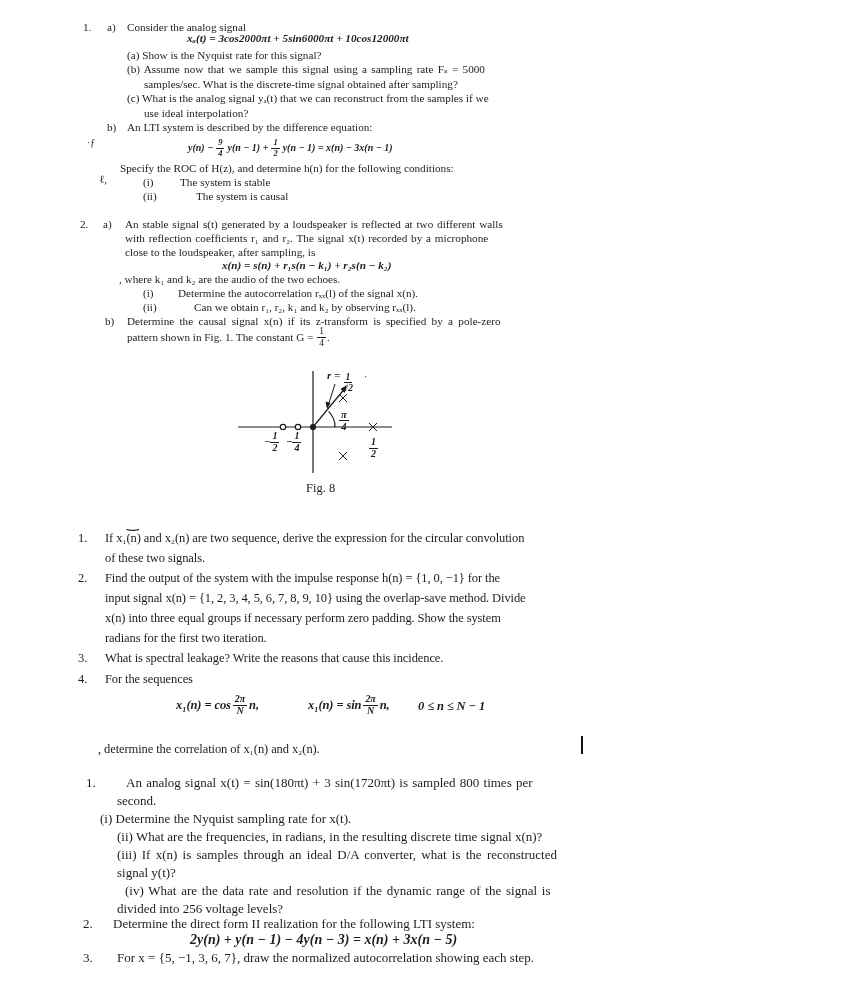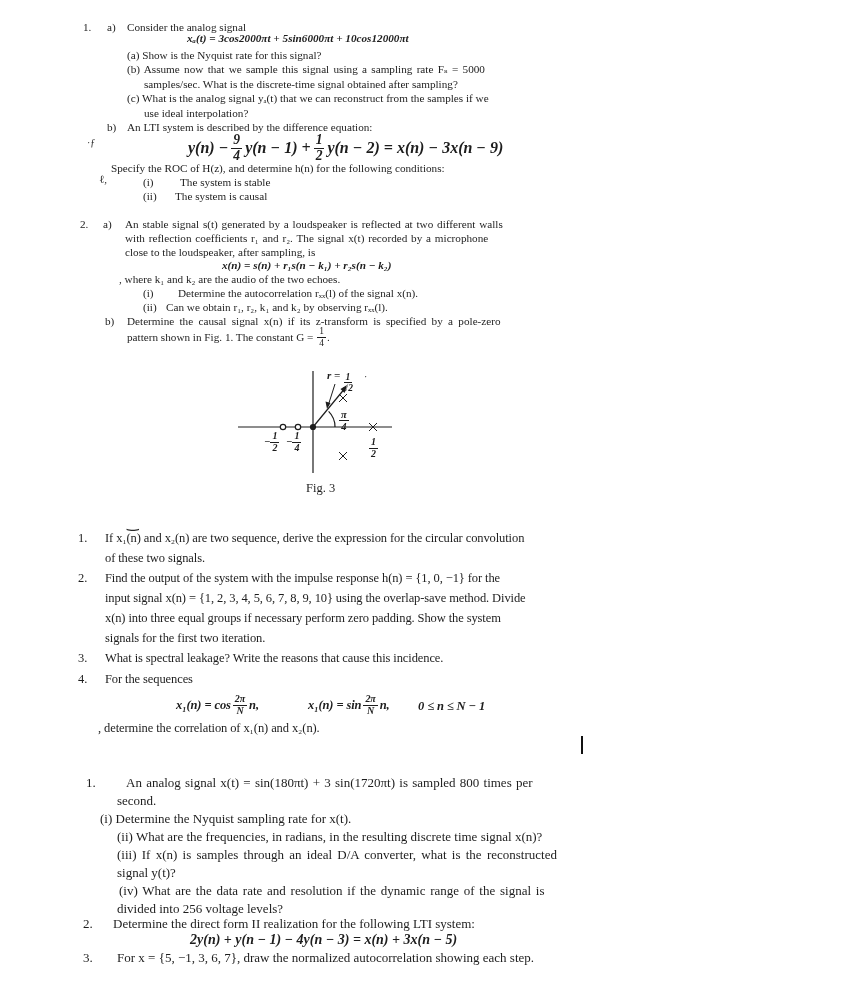--- a/index.html
+++ b/index.html
@@ -39,53 +39,53 @@
     <div class="ln sA" style="left:127px;top:21px">Consider the analog signal</div>
     <div class="ln sA eq" style="left:187px;top:32px">xₐ(t) = 3cos2000πt + 5sin6000πt + 10cos12000πt</div>
     <div class="ln sA" style="left:127px;top:49px">(a) Show is the Nyquist rate for this signal?</div>
     <div class="ln sA" style="left:127px;top:63px;word-spacing:1.5px">(b) Assume now that we sample this signal using a sampling rate Fₛ = 5000</div>
     <div class="ln sA" style="left:144px;top:78px">samples/sec. What is the discrete-time signal obtained after sampling?</div>
     <div class="ln sA" style="left:127px;top:92px">(c) What is the analog signal yₐ(t) that we can reconstruct from the samples if we</div>
     <div class="ln sA" style="left:144px;top:107px">use ideal interpolation?</div>
     <div class="ln sA" style="left:107px;top:121px">b)</div>
     <div class="ln sA" style="left:127px;top:121px">An LTI system is described by the difference equation:</div>
 
-    <div class="ln sA eq eqrow" style="left:188px;top:133px;height:30px;font-size:16px">
+    <div class="ln sA eq eqrow" style="left:188px;top:133px;height:30px;font-size:10px">
       <span>y(n) −</span>
       <span class="fr" style="margin:0 3px">
         <span class="n">9</span>
         <span class="d">4</span>
       </span>
       <span>y(n − 1) +</span>
       <span class="fr" style="margin:0 3px">
         <span class="n">1</span>
         <span class="d">2</span>
       </span>
-      <span>y(n − 2) = x(n) − 3x(n − 9)</span>
-    </div>
-
-    <div class="ln sA" style="left:111px;top:162px">Specify the ROC of H(z), and determine h(n) for the following conditions:</div>
+      <span>y(n − 1) = x(n) − 3x(n − 1)</span>
+    </div>
+
+    <div class="ln sA" style="left:120px;top:162px">Specify the ROC of H(z), and determine h(n) for the following conditions:</div>
     <div class="ln sA" style="left:143px;top:176px">(i)</div>
     <div class="ln sA" style="left:180px;top:176px">The system is stable</div>
     <div class="ln sA" style="left:143px;top:190px">(ii)</div>
-    <div class="ln sA" style="left:175px;top:190px">The system is causal</div>
+    <div class="ln sA" style="left:196px;top:190px">The system is causal</div>
   </div>
 
   <div>
     <div class="ln sA" style="left:80px;top:218px">2.</div>
     <div class="ln sA" style="left:103px;top:218px">a)</div>
     <div class="ln sA" style="left:125px;top:218px;word-spacing:1px">An stable signal s(t) generated by a loudspeaker is reflected at two different walls</div>
     <div class="ln sA" style="left:125px;top:232px;word-spacing:1px">with reflection coefficients r₁ and r₂. The signal x(t) recorded by a microphone</div>
     <div class="ln sA" style="left:125px;top:246px">close to the loudspeaker, after sampling, is</div>
     <div class="ln sA eq" style="left:222px;top:259px">x(n) = s(n) + r₁s(n − k₁) + r₂s(n − k₂)</div>
     <div class="ln sA" style="left:119px;top:273px">, where k₁ and k₂ are the audio of the two echoes.</div>
     <div class="ln sA" style="left:143px;top:287px">(i)</div>
     <div class="ln sA" style="left:178px;top:287px">Determine the autocorrelation rₓₓ(l) of the signal x(n).</div>
     <div class="ln sA" style="left:143px;top:301px">(ii)</div>
-    <div class="ln sA" style="left:166px;top:301px">Can we obtain r₁, r₂, k₁ and k₂ by observing rₓₓ(l).</div>
+    <div class="ln sA" style="left:194px;top:301px">Can we obtain r₁, r₂, k₁ and k₂ by observing rₓₓ(l).</div>
     <div class="ln sA" style="left:105px;top:315px">b)</div>
     <div class="ln sA" style="left:127px;top:315px;word-spacing:2.5px">Determine the causal signal x(n) if its z-transform is specified by a pole-zero</div>
     <div class="ln sA eqrow" style="left:127px;top:325px;height:24px">
       <span>pattern shown in Fig. 1. The constant G =</span>
       <span class="fr" style="margin:0 1px 0 4px">
         <span class="n">1</span>
         <span class="d">4</span>
       </span>
       <span>.</span>
     </div>
@@ -137,32 +137,32 @@
         <span class="n">1</span>
         <span class="d">4</span>
       </span>
     </div>
     <div class="ln figlab" style="left:369px;top:431px">
       <span class="fr" style="font-size:10px">
         <span class="n">1</span>
         <span class="d">2</span>
       </span>
     </div>
-    <div class="ln" style="left:306px;top:481px;font-size:12.5px">Fig. 3</div>
+    <div class="ln" style="left:306px;top:481px;font-size:12.5px">Fig. 8</div>
   </div>
 
   <div>
     <div class="ln sC" style="left:78px;top:531px">1.</div>
     <div class="ln sC" style="left:105px;top:531px">If x₁(n) and x₂(n) are two sequence, derive the expression for the circular convolution</div>
     <div class="ln sC" style="left:105px;top:551px">of these two signals.</div>
     <div class="ln sC" style="left:78px;top:571px">2.</div>
     <div class="ln sC" style="left:105px;top:571px">Find the output of the system with the impulse response h(n) = {1, 0, −1} for the</div>
     <div class="ln sC" style="left:105px;top:591px">input signal x(n) = {1, 2, 3, 4, 5, 6, 7, 8, 9, 10} using the overlap-save method. Divide</div>
     <div class="ln sC" style="left:105px;top:611px">x(n) into three equal groups if necessary perform zero padding. Show the system</div>
-    <div class="ln sC" style="left:105px;top:631px">signals for the first two iteration.</div>
+    <div class="ln sC" style="left:105px;top:631px">radians for the first two iteration.</div>
     <div class="ln sC" style="left:78px;top:651px">3.</div>
     <div class="ln sC" style="left:105px;top:651px">What is spectral leakage? Write the reasons that cause this incidence.</div>
     <div class="ln sC" style="left:78px;top:672px">4.</div>
     <div class="ln sC" style="left:105px;top:672px">For the sequences</div>
 
     <div class="ln sC eq eqrow" style="left:176px;top:691px;height:28px">
       <span>x₁(n) = cos</span>
       <span class="fr" style="margin:0 2px;font-size:0.8em">
         <span class="n">2π</span>
         <span class="d">N</span>
@@ -171,34 +171,34 @@
     </div>
     <div class="ln sC eq eqrow" style="left:308px;top:691px;height:28px">
       <span>x₁(n) = sin</span>
       <span class="fr" style="margin:0 2px;font-size:0.8em">
         <span class="n">2π</span>
         <span class="d">N</span>
       </span>
       <span>n,</span>
     </div>
     <div class="ln sC eq" style="left:418px;top:699px">0 ≤ n ≤ N − 1</div>
-    <div class="ln sC" style="left:98px;top:721px">, determine the correlation of x₁(n) and x₂(n).</div>
+    <div class="ln sC" style="left:98px;top:742px">, determine the correlation of x₁(n) and x₂(n).</div>
   </div>
 
   <div class="cursor" style="left:581px;top:736px"></div>
 
   <div>
     <div class="ln sD" style="left:86px;top:776px">1.</div>
     <div class="ln sD" style="left:126px;top:776px;word-spacing:1px">An analog signal x(t) = sin(180πt) + 3 sin(1720πt) is sampled 800 times per</div>
     <div class="ln sD" style="left:117px;top:794px">second.</div>
     <div class="ln sD" style="left:100px;top:812px">(i) Determine the Nyquist sampling rate for x(t).</div>
     <div class="ln sD" style="left:117px;top:830px">(ii) What are the frequencies, in radians, in the resulting discrete time signal x(n)?</div>
     <div class="ln sD" style="left:117px;top:848px;word-spacing:2px">(iii) If x(n) is samples through an ideal D/A converter, what is the reconstructed</div>
     <div class="ln sD" style="left:117px;top:866px">signal y(t)?</div>
-    <div class="ln sD" style="left:119px;top:884px;word-spacing:1.5px">(iv) What are the data rate and resolution if the dynamic range of the signal is</div>
+    <div class="ln sD" style="left:125px;top:884px;word-spacing:1.5px">(iv) What are the data rate and resolution if the dynamic range of the signal is</div>
     <div class="ln sD" style="left:117px;top:902px">divided into 256 voltage levels?</div>
     <div class="ln sD" style="left:83px;top:917px">2.</div>
     <div class="ln sD" style="left:113px;top:917px">Determine the direct form II realization for the following LTI system:</div>
     <div class="ln sD eq" style="left:190px;top:932px;font-size:14px">2y(n) + y(n − 1) − 4y(n − 3) = x(n) + 3x(n − 5)</div>
     <div class="ln sD" style="left:83px;top:951px">3.</div>
     <div class="ln sD" style="left:117px;top:951px">For x = {5, −1, 3, 6, 7}, draw the normalized autocorrelation showing each step.</div>
   </div>
 
   <div class="ln art" style="left:87px;top:137px;font-size:10px">·ƒ</div>
   <div class="ln art" style="left:99px;top:173px;font-size:11px">ℓ,</div>

